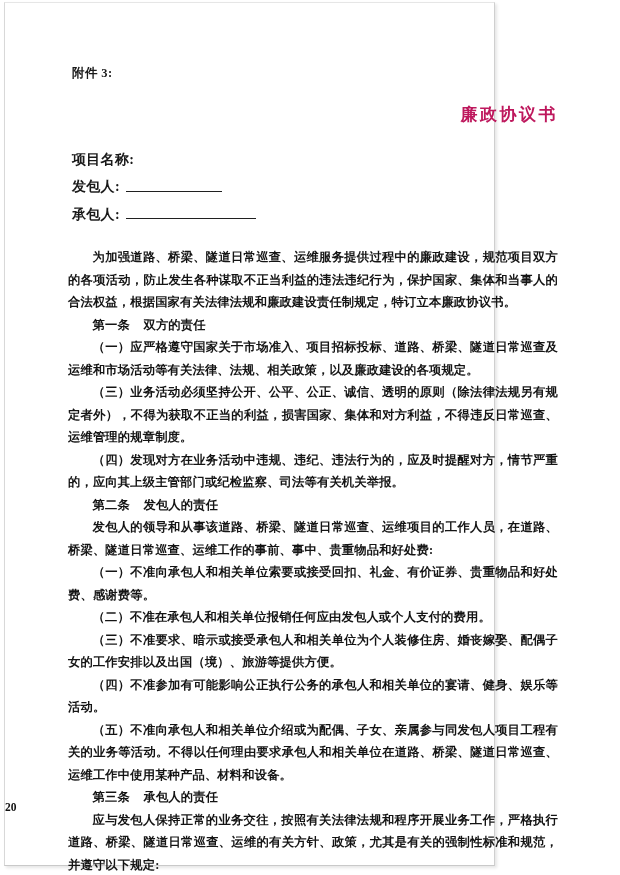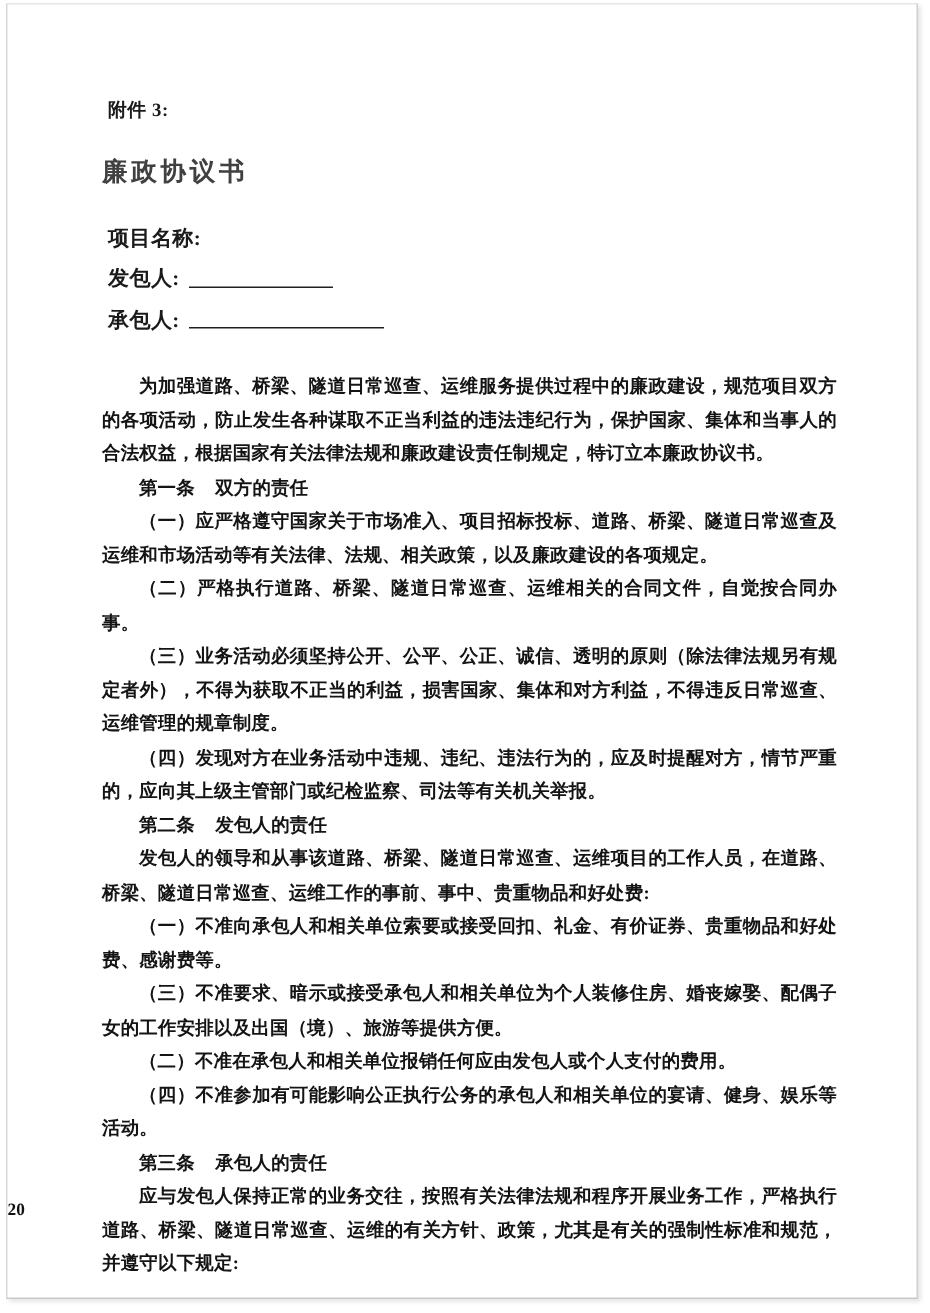--- a/index.html
+++ b/index.html
@@ -12,21 +12,21 @@
     height: 875px;
     overflow: hidden;
     font-family: "Liberation Serif", "DejaVu Serif", serif;
   }
 
   
   .page-sheet {
     position: absolute;
     left: 4px;
     top: 2px;
-    width: 608px;
+    width: 491px;
     height: 864px;
     background: #ffffff;
     border-left: 1px solid #d8d8d8;
     border-top: 1px solid #e6e6e6;
     border-right: 1px solid #cfcfcf;
     border-bottom: 1px solid #c9c9c9;
     box-shadow: 2px 2px 3px rgba(0,0,0,0.10);
     box-sizing: border-box;
   }
 
@@ -39,24 +39,24 @@
 
   .attachment-label {
     font-size: 12.5px;
     color: #1a1a1a;
     letter-spacing: 0.4px;
     margin: 0 0 21px 4px;
     font-weight: 600;
   }
 
   .doc-title {
-    text-align: left;
+    text-align: right;
     font-size: 17px;
     font-weight: bold;
-    color: #404040;
+    color: #be185d;
     letter-spacing: 2.5px;
     margin: 0 0 26px 0;
   }
 
   .party-block {
     margin: 0 0 24px 4px;
   }
   .party-row {
     display: flex;
     align-items: flex-end;
@@ -132,29 +132,29 @@
       <div class="party-row">
         <span class="party-label">承包人:</span>
         <span class="party-rule rule-long"></span>
       </div>
     </div>
 
     <div class="body-text" id="paragraphs">
         <p class="para">为加强道路、桥梁、隧道日常巡查、运维服务提供过程中的廉政建设，规范项目双方的各项活动，防止发生各种谋取不正当利益的违法违纪行为，保护国家、集体和当事人的合法权益，根据国家有关法律法规和廉政建设责任制规定，特订立本廉政协议书。</p>
         <p class="para-heading"><span>第一条</span><span class="heading-gap"></span><span>双方的责任</span></p>
         <p class="para">（一）应严格遵守国家关于市场准入、项目招标投标、道路、桥梁、隧道日常巡查及运维和市场活动等有关法律、法规、相关政策，以及廉政建设的各项规定。</p>
-        <p class="para">（二）严格执行道路、桥梁、隧道日常巡查、运维相关的合同文件，自觉按合同办事。</p>
         <p class="para">（三）业务活动必须坚持公开、公平、公正、诚信、透明的原则（除法律法规另有规定者外），不得为获取不正当的利益，损害国家、集体和对方利益，不得违反日常巡查、运维管理的规章制度。</p>
         <p class="para">（四）发现对方在业务活动中违规、违纪、违法行为的，应及时提醒对方，情节严重的，应向其上级主管部门或纪检监察、司法等有关机关举报。</p>
         <p class="para-heading"><span>第二条</span><span class="heading-gap"></span><span>发包人的责任</span></p>
         <p class="para">发包人的领导和从事该道路、桥梁、隧道日常巡查、运维项目的工作人员，在道路、桥梁、隧道日常巡查、运维工作的事前、事中、贵重物品和好处费:</p>
         <p class="para">（一）不准向承包人和相关单位索要或接受回扣、礼金、有价证券、贵重物品和好处费、感谢费等。</p>
+        <p class="para">（二）不准在承包人和相关单位报销任何应由发包人或个人支付的费用。</p>
         <p class="para">（三）不准要求、暗示或接受承包人和相关单位为个人装修住房、婚丧嫁娶、配偶子女的工作安排以及出国（境）、旅游等提供方便。</p>
-        <p class="para">（二）不准在承包人和相关单位报销任何应由发包人或个人支付的费用。</p>
         <p class="para">（四）不准参加有可能影响公正执行公务的承包人和相关单位的宴请、健身、娱乐等活动。</p>
+        <p class="para">（五）不准向承包人和相关单位介绍或为配偶、子女、亲属参与同发包人项目工程有关的业务等活动。不得以任何理由要求承包人和相关单位在道路、桥梁、隧道日常巡查、运维工作中使用某种产品、材料和设备。</p>
         <p class="para-heading"><span>第三条</span><span class="heading-gap"></span><span>承包人的责任</span></p>
         <p class="para">应与发包人保持正常的业务交往，按照有关法律法规和程序开展业务工作，严格执行道路、桥梁、隧道日常巡查、运维的有关方针、政策，尤其是有关的强制性标准和规范，并遵守以下规定:</p>
       </div>
 
   </div>
 
   <div class="page-number">20</div>
 
 </div>
 

